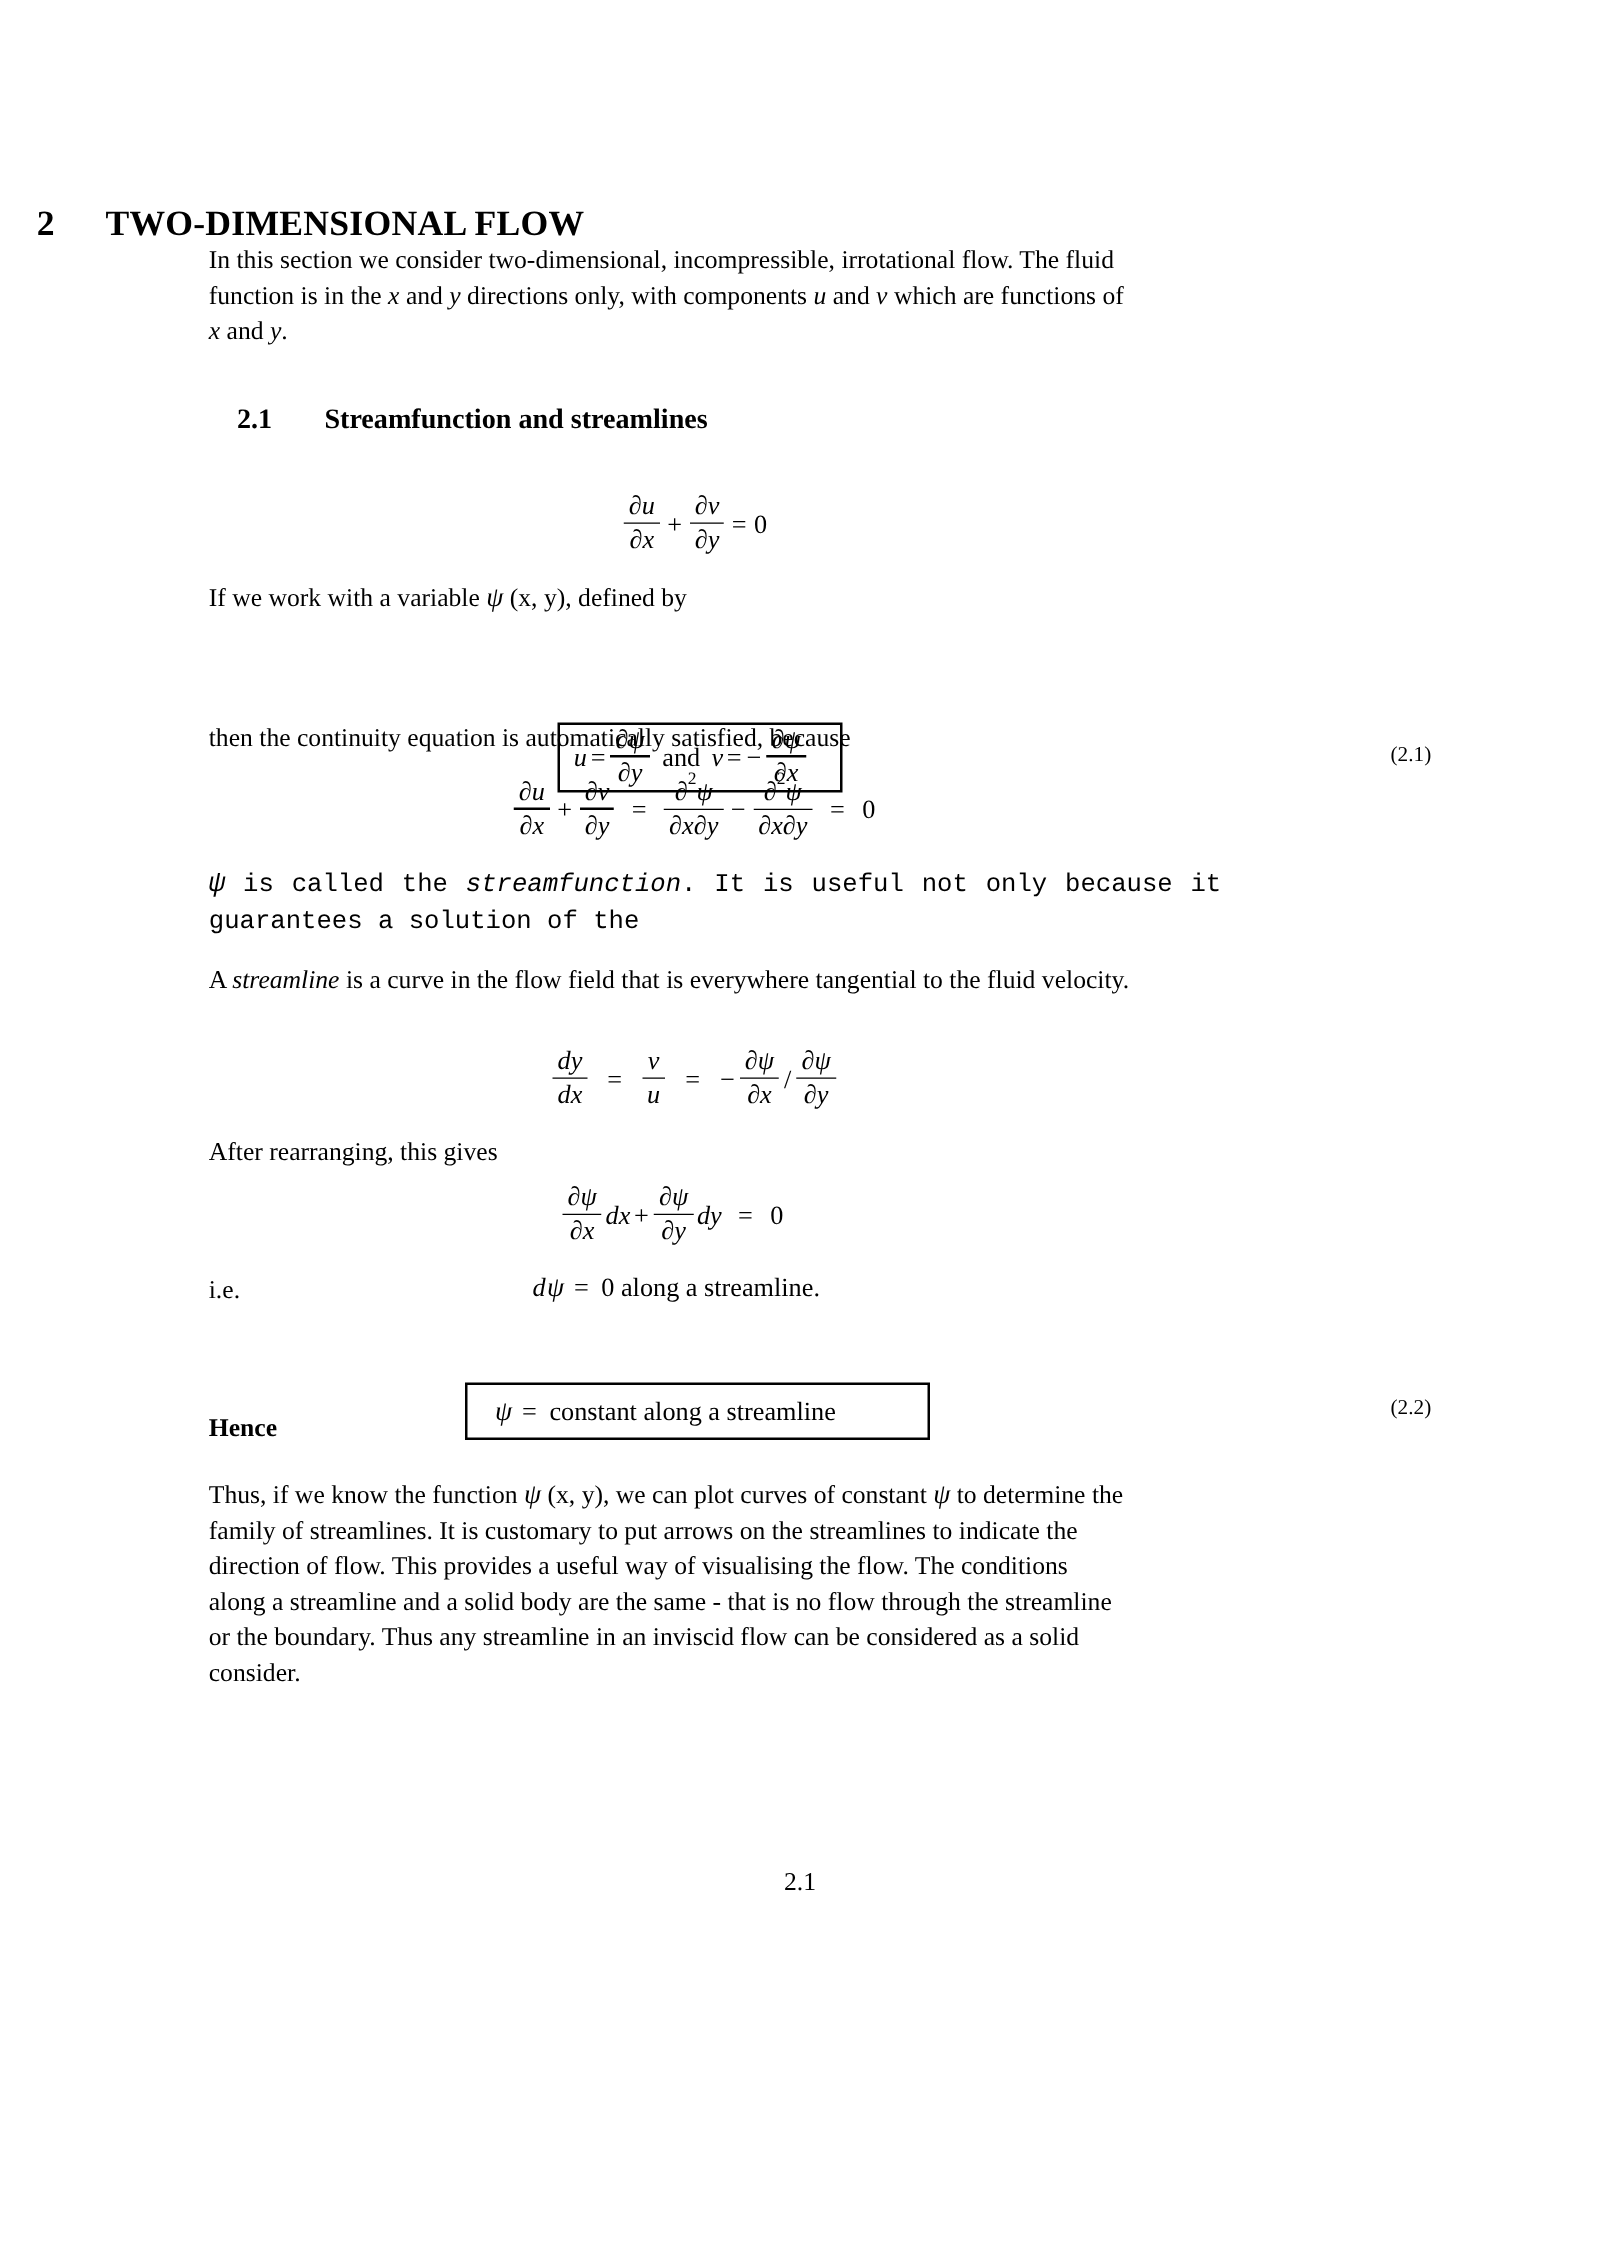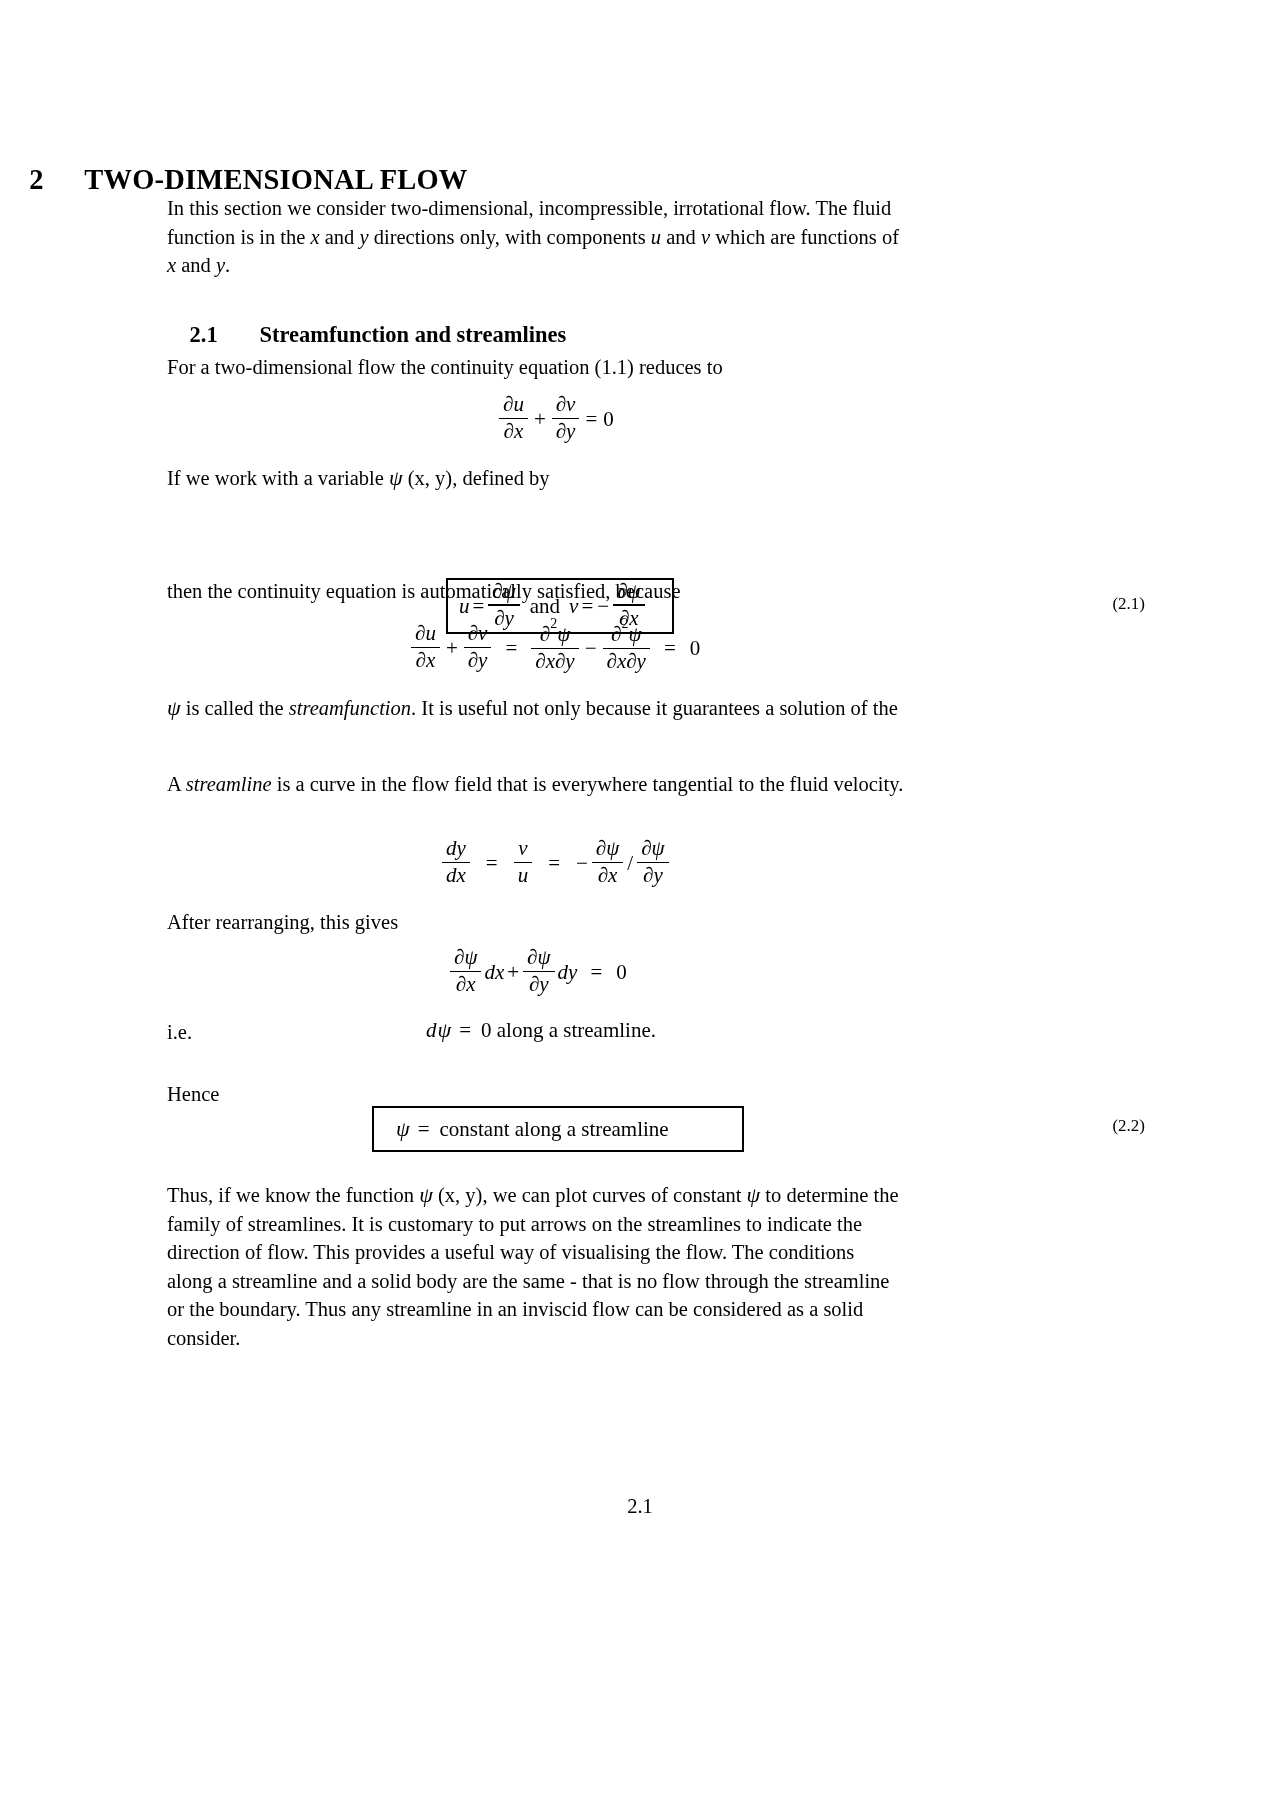--- a/index.html
+++ b/index.html
@@ -164,21 +164,20 @@
   <div class="para w810" style="top:194px; left:167px;">
     <div><span>In this section we consider two-dimensional, incompressible, irrotational flow.  The fluid</span></div>
     <div><span>function is in the </span><i>x</i><span> and </span><i>y</i><span> directions only, with components </span><i>u</i><span> and </span><i>v</i><span> which are functions of</span></div>
     <div><i>x</i><span> and </span><i>y</i><span>.</span></div>
   </div>
 
   <h2 class="section-heading" style="left:167px;">
     <span class="num">2.1</span><span>Streamfunction and streamlines</span>
   </h2>
 
-  <div class="para nojust w810" style="top:353px; left:167px;">For a two-dimensional flow the continuity equation (1.1) reduces to</div>
 
   <div class="eq" style="top:394px; left:497px;">
     <span class="mrow">
       <span class="frac">
         <span class="num">∂u</span>
         <span class="bar"></span>
         <span class="den">∂x</span>
       </span>
       <span class="op">+</span>
       <span class="frac">
@@ -250,21 +249,21 @@
       <span class="frac">
         <span class="num"><span>∂</span><span class="sup">2</span><span>ψ</span></span>
         <span class="bar"></span>
         <span class="den">∂x∂y</span>
       </span>
       <span class="op" style="padding:0 12px;">=</span>
       <span class="plain">0</span>
     </span>
   </div>
 
-  <div class="para w810" style="top:694px; left:167px;">
+  <div class="para w810" style="top:694px; left:167px;font-family:Liberation Mono, monospace;">
     <div><i class="psi">ψ</i><span> is called the </span><i>streamfunction</i><span>.  It is useful not only because it guarantees a solution of the</span></div>
   </div>
 
   <div class="para w810" style="top:770px; left:167px;">
     <div><span>A </span><i>streamline</i><span> is a curve in the flow field that is everywhere tangential to the fluid velocity.</span></div>
   </div>
 
   <div class="eq" style="top:838px; left:440px;">
     <span class="mrow">
       <span class="frac">
@@ -319,21 +318,21 @@
   <div class="para nojust" style="top:1018px; left:167px;">i.e.</div>
   <div class="eq" style="top:1017px; left:425px;">
     <span class="mrow">
       <span class="var">d</span>
         <i class="psi">ψ</i>
       <span class="op" style="padding:0 8px;">=</span>
       <span class="plain">0 along a streamline.</span>
     </span>
   </div>
 
-  <div class="para nojust" style="top:1080px; left:167px;">Hence</div>
+  <div class="para nojust" style="top:1129px; left:167px;font-weight:bold;">Hence</div>
 
   <div class="boxeq" style="top:1106px; left:372px; width:372px; height:46px; padding-left:22px;">
     <span class="mrow">
       <i class="psi">ψ</i>
       <span class="op" style="padding:0 8px;">=</span>
       <span class="plain">constant along a streamline</span>
     </span>
   </div>
   <div class="eqnum" style="top:1116px; right:135px; width:90px;">(2.2)</div>
 

